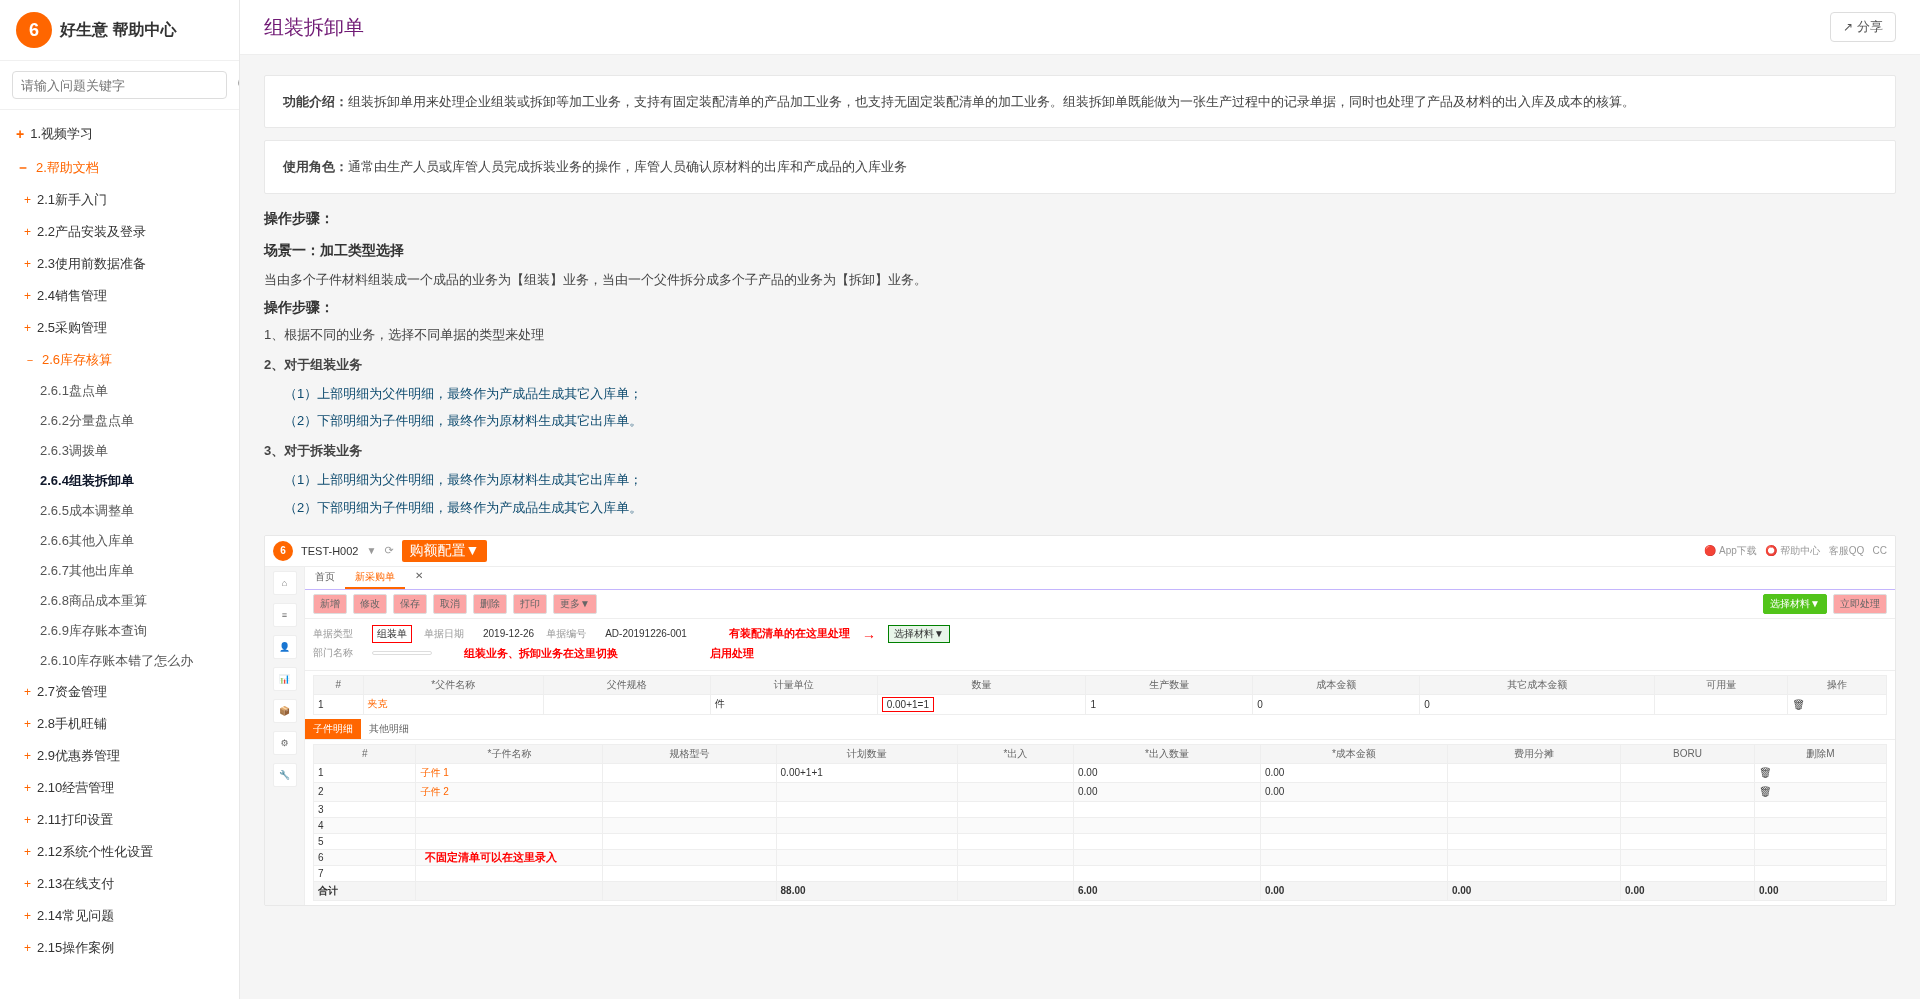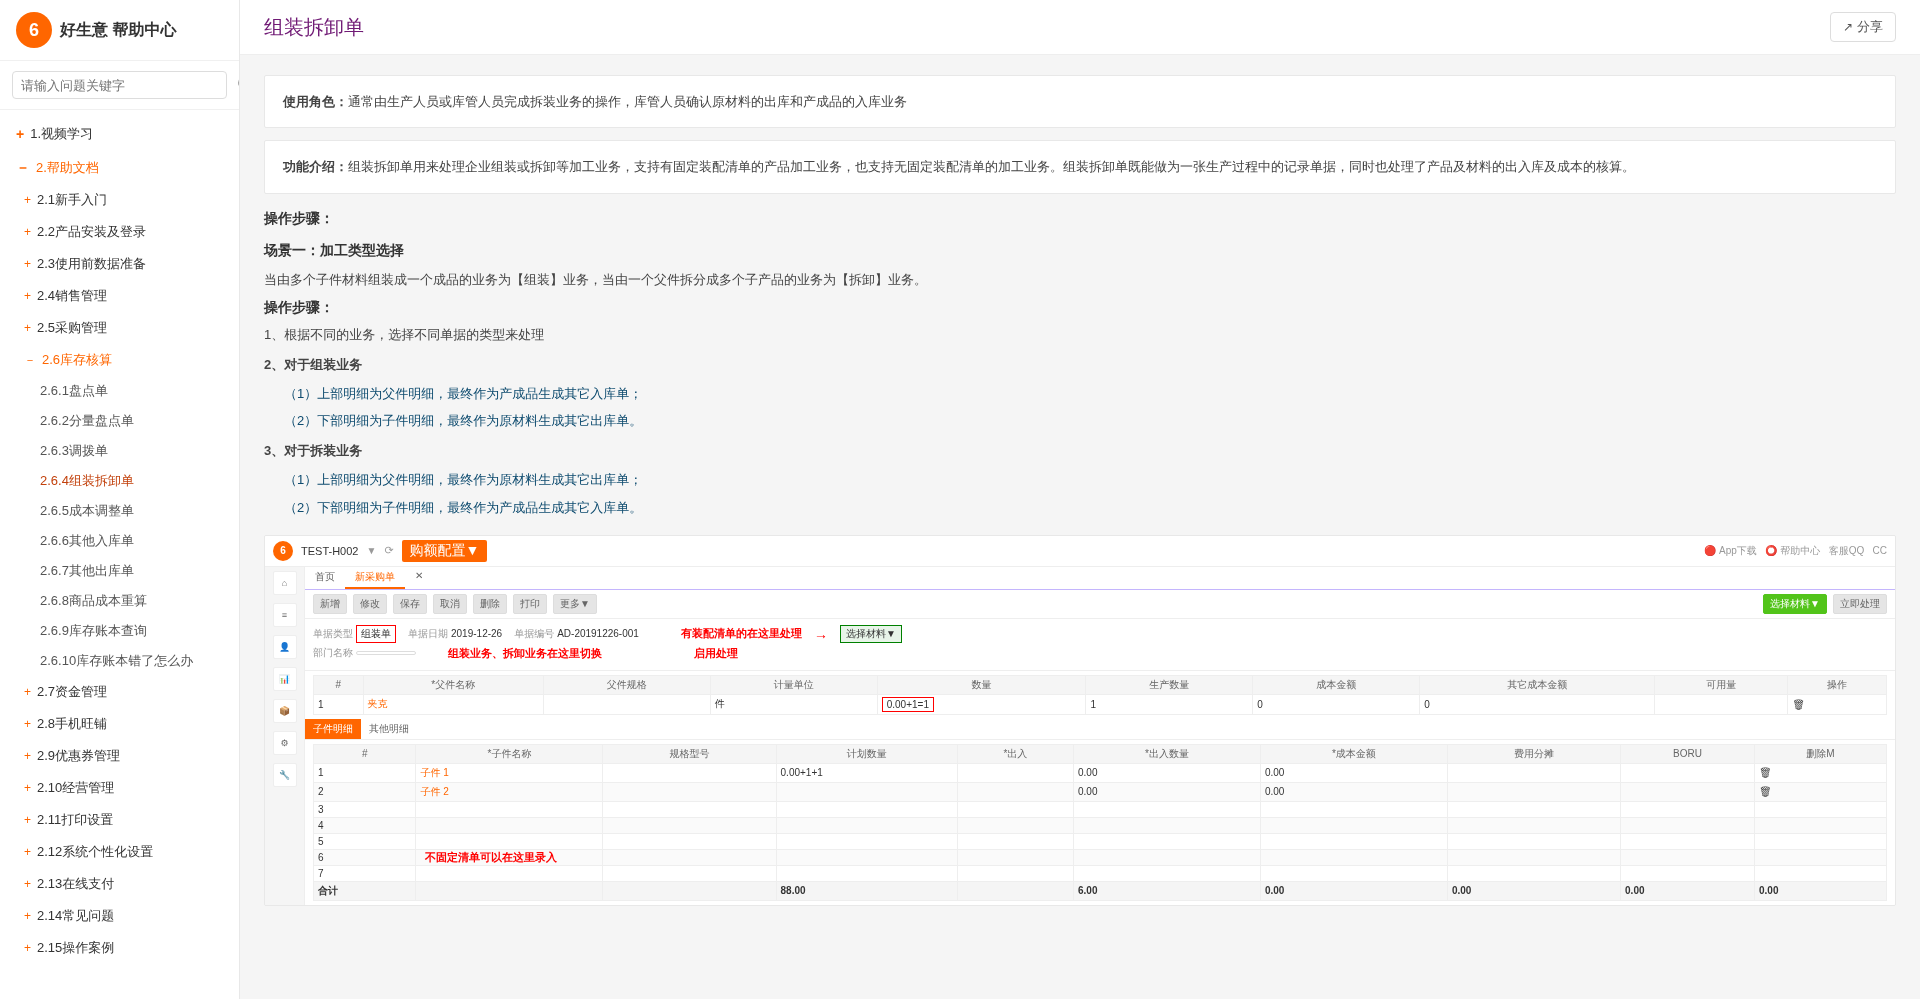--- a/index.html
+++ b/index.html
@@ -139,21 +139,21 @@
     .nav-sub-group-header.active { color: #f60; }
 
     .nav-level3-items {}
 
     .nav-level3-item {
       padding: 6px 16px 6px 40px;
       font-size: 13px;
       color: #555;
       cursor: pointer;
     }
-    .nav-level3-item.active { color: #c2410c; font-weight: 400; }
+    .nav-level3-item.active { color: #0f172a; font-weight: 700; }
 
     
     #main {
       flex: 1;
       background: #f5f5f5;
       overflow-y: auto;
       display: flex;
       flex-direction: column;
     }
 
@@ -323,21 +323,21 @@
     .ss-toolbar {
       display: flex;
       align-items: center;
       gap: 6px;
       padding: 4px 8px;
       border-bottom: 1px solid #eee;
       font-size: 10px;
     }
 
     .ss-btn-gray {
-      background: #e5e5e5;
+      background: #fca5a5;
       border: 1px solid #ddd;
       border-radius: 2px;
       padding: 2px 6px;
       font-size: 10px;
       color: #666;
     }
 
     .ss-btn-green {
       background: #52c41a;
       border: 1px solid #52c41a;
@@ -364,21 +364,21 @@
     .ss-form-row {
       display: flex;
       align-items: center;
       gap: 12px;
       margin-bottom: 3px;
     }
 
     .ss-field {
       display: flex;
       align-items: center;
-      gap: 3px;
+      gap: 19px;
     }
 
     .ss-field label { color: #999; }
     .ss-field span { color: #333; }
 
     .ss-input-box {
       border: 1px solid #ddd;
       border-radius: 2px;
       padding: 1px 4px;
       min-width: 60px;
@@ -563,25 +563,25 @@
     <h1 class="page-title">组装拆卸单</h1>
     <button class="share-btn">
       <span class="share-icon">↗</span>
       <span>分享</span>
     </button>
   </div>
 
   <div class="content-area">
 
     <div class="info-block">
+      <span style="font-weight:bold;">功能介绍：</span><span>组装拆卸单用来处理企业组装或拆卸等加工业务，支持有固定装配清单的产品加工业务，也支持无固定装配清单的加工业务。组装拆卸单既能做为一张生产过程中的记录单据，同时也处理了产品及材料的出入库及成本的核算。</span>
+    </div>
+
+    <div class="info-block">
       <span style="font-weight:bold;">使用角色：</span><span>通常由生产人员或库管人员完成拆装业务的操作，库管人员确认原材料的出库和产成品的入库业务</span>
-    </div>
-
-    <div class="info-block">
-      <span style="font-weight:bold;">功能介绍：</span><span>组装拆卸单用来处理企业组装或拆卸等加工业务，支持有固定装配清单的产品加工业务，也支持无固定装配清单的加工业务。组装拆卸单既能做为一张生产过程中的记录单据，同时也处理了产品及材料的出入库及成本的核算。</span>
     </div>
 
 
     <div style="margin-top:16px;">
       <div class="section-title">操作步骤：</div>
 
       <div class="scenario-title">场景一：加工类型选择</div>
       <div class="step-item">当由多个子件材料组装成一个成品的业务为【组装】业务，当由一个父件拆分成多个子产品的业务为【拆卸】业务。</div>
 
       <div class="step-title">操作步骤：</div>

